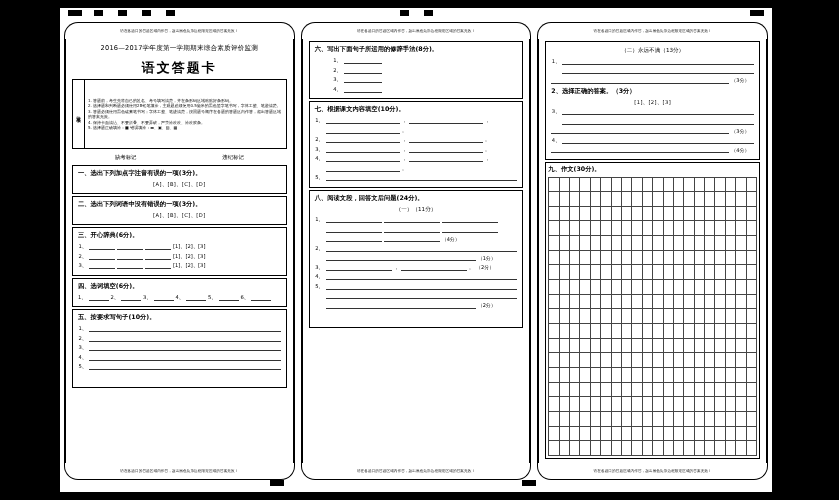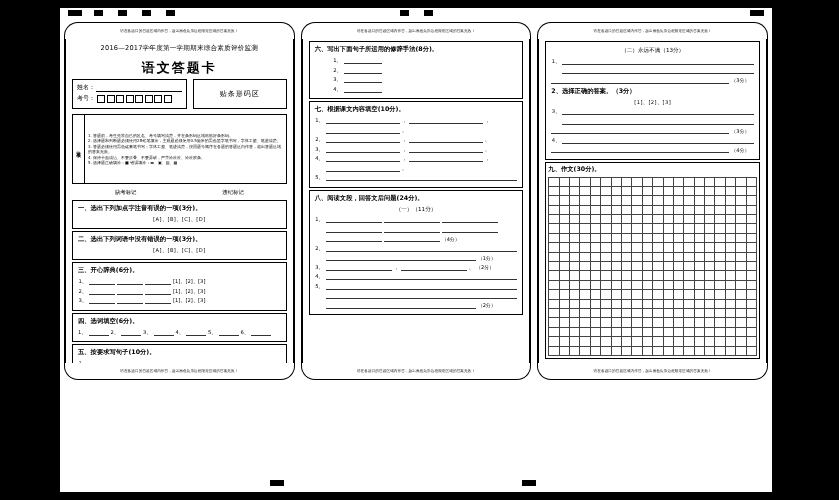--- a/index.html
+++ b/index.html
@@ -3,21 +3,21 @@
 <meta charset="utf-8">
 <style>
   html,body{margin:0;padding:0;background:#000;}
   body{width:839px;height:500px;overflow:hidden;font-family:"DejaVu Sans","Liberation Sans",sans-serif;}
   .sheet{position:absolute;left:60px;top:8px;width:712px;height:484px;background:#fff;}
   .tmarks{position:absolute;left:0;width:100%;height:10px;}
   .tmarks.top{top:2px;} .tmarks.bot{bottom:2px;}
   .tm{position:absolute;background:#000;height:6px;width:14px;top:0;}
   .tm.small{width:9px;}
   .cols{position:absolute;left:0;top:14px;width:712px;height:458px;display:flex;gap:6px;padding:0 4px;box-sizing:border-box;}
-  .col{position:relative;width:232px;height:358px;display:flex;flex-direction:column;}
+  .col{position:relative;width:232px;height:458px;display:flex;flex-direction:column;}
   .banner{position:relative;height:17px;border:1px solid #000;border-radius:14px 14px 0 0;border-bottom:none;display:flex;align-items:center;justify-content:center;box-sizing:border-box;}
   .banner.bot{border-radius:0 0 14px 14px;border:1px solid #000;border-top:none;}
   .banner span{font-size:3.6px;letter-spacing:.1px;color:#111;}
   .body{flex:1;border-left:2px solid #000;border-right:2px solid #000;box-sizing:border-box;padding:2px 4px;display:flex;flex-direction:column;gap:2px;overflow:hidden;}
   .col1 .body{border-left:2px solid #000;}
   .ttl1{text-align:center;font-size:6.6px;letter-spacing:.2px;margin-top:3px;color:#000;}
   .ttl2{text-align:center;font-size:13px;font-weight:bold;letter-spacing:2px;margin:4px 0 0;}
   .idrow{display:flex;gap:6px;align-items:stretch;margin:0 2px 3px;}
   .idbox{flex:1;border:1px solid #000;padding:3px 4px;box-sizing:border-box;}
   .idline{display:flex;align-items:center;font-size:6px;margin-bottom:2px;}
@@ -78,42 +78,20 @@
   <div class="cols">
 
     <div class="col col1">
       <div class="banner">
           <span>请在各题目的答题区域内作答，超出黑色矩形边框限定区域的答案无效！</span>
         </div>
       <div class="body">
         <div class="ttl1">2016—2017学年度第一学期期末综合素质评价监测</div>
         <div class="ttl2">语文答题卡</div>
 
-        <div class="idrow">
-          <div class="idbox">
-            <div class="idline">
-                <span class="lbl">姓名：</span>
-                <span class="uline"></span>
-              </div>
-            <div class="idline">
-                <span class="lbl">考号：</span>
-              <span class="boxes">
-                <span class="bx"></span>
-                  <span class="bx"></span>
-                  <span class="bx"></span>
-                  <span class="bx"></span>
-                  <span class="bx"></span>
-                  <span class="bx"></span>
-                  <span class="bx"></span>
-                  <span class="bx"></span>
-              </span>
-            </div>
-          </div>
-          <div class="barcode">贴条形码区</div>
-        </div>
 
         <div class="notice">
           <div class="nv">
               <b>注意事项</b>
             </div>
           <ul class="nl">
             <li>1. 答题前，考生先将自己的姓名、考号填写清楚，并在条形码区域粘贴好条形码。</li>
             <li>2. 选择题和判断题必须使用2B铅笔填涂，主观题必须使用0.5毫米的黑色签字笔书写，字体工整、笔迹清楚。</li>
             <li>3. 答题必须使用黑色碳素笔书写；字体工整、笔迹清楚，按照题号顺序在各题的答题区内作答，超出答题区域的答案无效。</li>
             <li>4. 保持卡面清洁、不要折叠、不要弄破，严禁涂改改、涂改胶条。</li>

